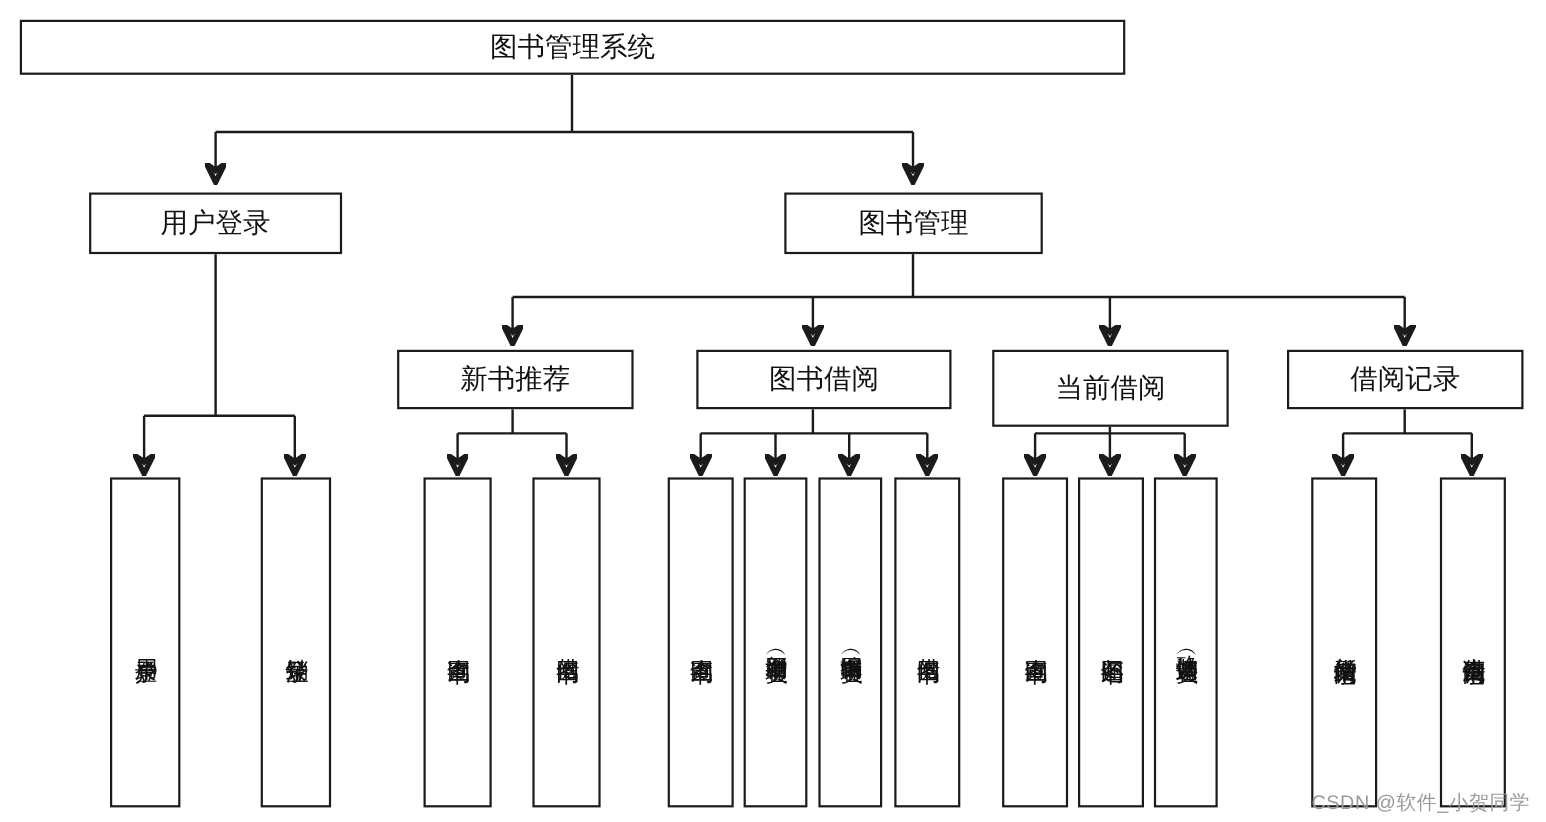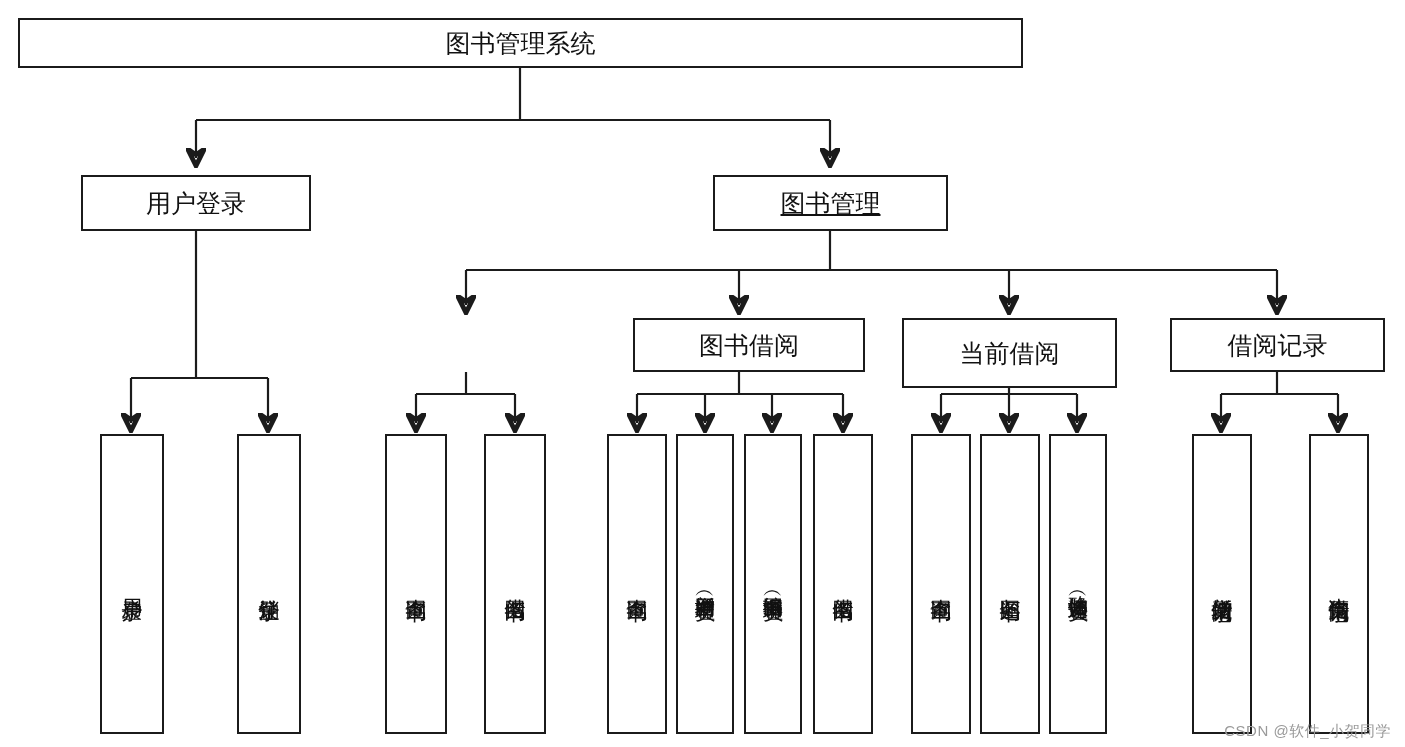--- a/index.html
+++ b/index.html
@@ -52,21 +52,21 @@
   }
   svg.links line, svg.links path {
     stroke: #1b1b1b;
     stroke-width: 2.2;
     fill: none;
   }
   .watermark {
     position: absolute;
     right: 14px;
     bottom: 6px;
-    font-size: 15px;
+    font-size: 18px;
     color: #9a9a9a;
     letter-spacing: 0.5px;
   }
 </style>
 </head>
 <body>
 
 <div id="canvas">
 
   <svg class="links">
@@ -113,22 +113,23 @@
 
     <line x1="1277" y1="372" x2="1277" y2="394"></line>
     <line x1="1221" y1="394" x2="1338" y2="394"></line>
     <line x1="1221" y1="394" x2="1221" y2="423" marker-end="url(#arrow)"></line>
     <line x1="1338" y1="394" x2="1338" y2="423" marker-end="url(#arrow)"></line>
   </svg>
 
   <div class="node h" style="left:18px; top:18px; width:1005px; height:50px;">图书管理系统</div>
 
   <div class="node h" style="left:81px; top:175px; width:230px; height:56px;">用户登录</div>
-  <div class="node h" style="left:713px; top:175px; width:235px; height:56px;text-decoration:underline;">图书管理</div>
+  <div class="node h" style="left:713px; top:175px; width:235px; height:56px;">图书管理</div>
 
+  <div class="node h" style="left:361px; top:318px; width:215px; height:54px;">新书推荐</div>
   <div class="node h" style="left:633px; top:318px; width:232px; height:54px;">图书借阅</div>
   <div class="node h" style="left:902px; top:318px; width:215px; height:70px;">当前借阅</div>
   <div class="node h" style="left:1170px; top:318px; width:215px; height:54px;">借阅记录</div>
 
   <div class="node v" style="left:100px; top:434px; width:64px; height:300px;">用户登录</div>
   <div class="node v" style="left:237px; top:434px; width:64px; height:300px;">注销登录</div>
 
   <div class="node v" style="left:385px; top:434px; width:62px; height:300px;">查询图书</div>
   <div class="node v" style="left:484px; top:434px; width:62px; height:300px;">借阅图书</div>
 

